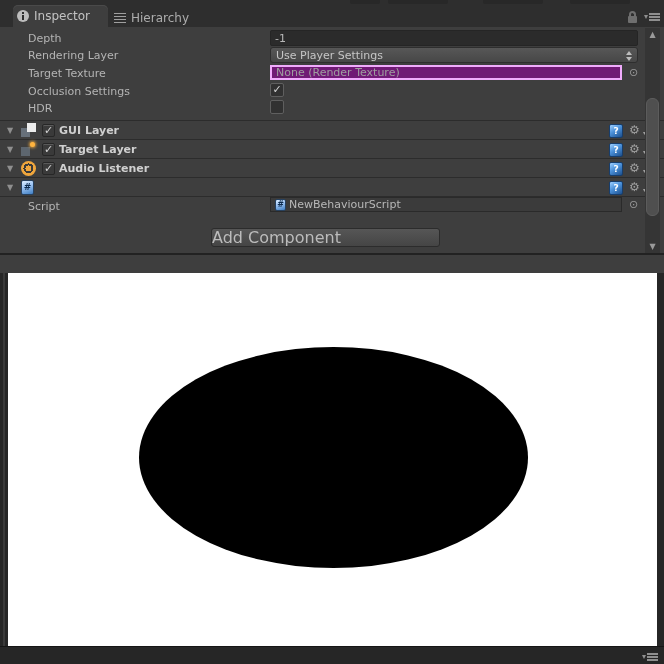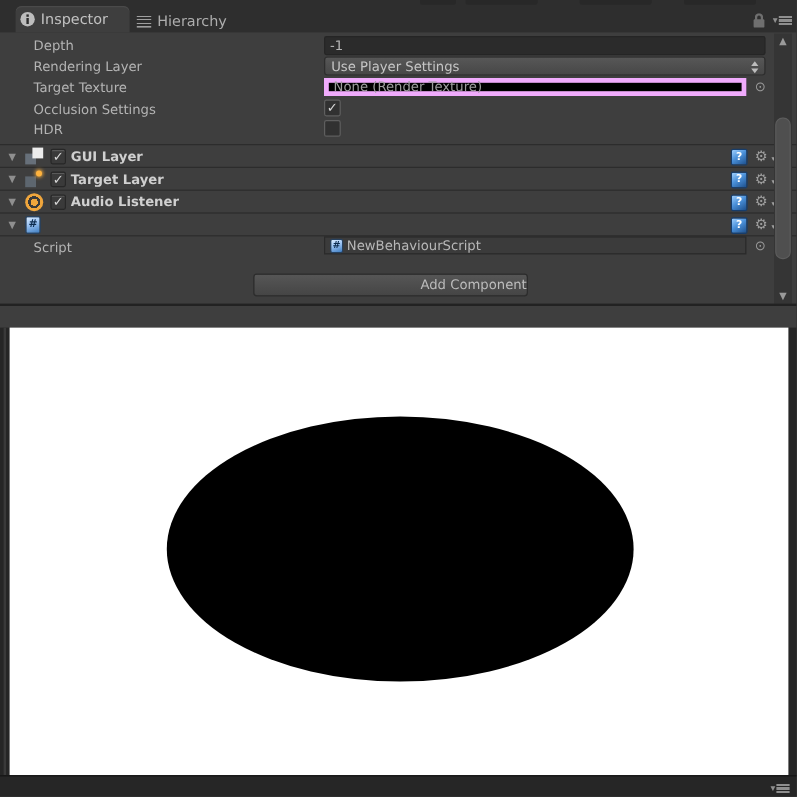--- a/index.html
+++ b/index.html
@@ -36,21 +36,21 @@
   .prop-label { position:absolute; left:28px; color:#b4b4b4; line-height:15px; }
   .hdr-sep { position:absolute; left:0; width:664px; height:1px; background:#2c2c2c; }
 
   .text-field { position:absolute; left:270px; width:368px; height:16px; background:#2b2b2b; border:1px solid #252525; border-radius:2px; color:#b8b8b8; display:flex; align-items:center; padding-left:4px; }
 
   .dropdown { position:absolute; left:270px; width:368px; height:16px; background:linear-gradient(#575757,#474747); border:1px solid #2e2e2e; border-radius:3px; color:#c6c6c6; display:flex; align-items:center; padding-left:5px; }
   .dropdown .updown { position:absolute; right:5px; top:3px; display:flex; flex-direction:column; gap:2px; }
   .tri-up { width:0; height:0; border-left:3px solid transparent; border-right:3px solid transparent; border-bottom:4px solid #bdbdbd; }
   .tri-down { width:0; height:0; border-left:3px solid transparent; border-right:3px solid transparent; border-top:4px solid #bdbdbd; }
 
-  .object-field { position:absolute; left:270px; width:352px; height:15px; background:#000000; border:4px solid #f0abfc; color:#9e9e9e; display:flex; align-items:center; gap:3px; padding-left:4px; }
+  .object-field { position:absolute; left:270px; width:352px; height:15px; background:#701a75; border:2px solid #f0abfc; color:#9e9e9e; display:flex; align-items:center; gap:3px; padding-left:4px; }
   .picker { position:absolute; color:#9a9a9a; font-size:11px; line-height:11px; }
 
   .checkbox { position:absolute; left:270px; width:14px; height:14px; background:#313131; border:1px solid #5f5f5f; border-radius:2px; color:#d6d6d6; font-size:11px; line-height:12px; text-align:center; font-weight:bold; }
   .checkbox.small { width:13px; height:13px; background:#3a3a3a; border:1px solid #272727; box-shadow:inset 0 1px 0 #5a5a5a; }
 
   
   .comp-header { position:absolute; left:0; width:664px; height:19px; border-top:1px solid #2c2c2c; }
   .foldout { position:absolute; left:7px; top:5px; color:#8f8f8f; font-size:8px; line-height:9px; }
   .comp-title { position:absolute; left:59px; top:3px; font-weight:bold; color:#d0d0d0; }
   .comp-cb { left:42px; top:3px; }
@@ -62,21 +62,21 @@
   .icon-flare .spark { position:absolute; right:1px; top:0; width:5px; height:5px; border-radius:50%; background:#ffb33e; box-shadow:0 0 3px 1px rgba(255,179,62,.8); }
   .icon-audio { border-radius:50%; background:radial-gradient(circle at 50% 50%, #f0a63c 0 3px, #3a3a3a 3px 5px, #f0a63c 5px 7.5px); }
   .icon-script { background:linear-gradient(160deg,#dcedff 0%,#9fc6f5 40%,#3f7ec2 100%); border:1px solid #27415f; border-radius:2px; color:#0d2c4f; font-weight:bold; font-size:9px; line-height:13px; text-align:center; }
   .icon-script.mini { position:relative; width:11px; height:12px; font-size:8px; line-height:10px; flex:0 0 auto; }
 
   .icon-help { position:absolute; left:609px; top:3px; width:14px; height:14px; border-radius:2px; background:linear-gradient(145deg,#9fd0ff 0%,#4a90d9 45%,#1d4f8c 100%); border:1px solid #173d6b; color:#ffffff; font-size:9px; font-weight:bold; text-align:center; line-height:12px; }
   .icon-gear { position:absolute; left:629px; top:2px; color:#9f9f9f; font-size:12px; line-height:15px; }
   .gear-caret { position:absolute; left:643px; top:8px; color:#9f9f9f; font-size:6px; }
 
   
-  .add-component { position:absolute; left:211px; top:228px; width:229px; height:19px; background:linear-gradient(#565656,#454545); border:1px solid #2c2c2c; border-radius:3px; color:#bcbcbc; font-size:11px; display:flex; align-items:center; justify-content:flex-end; }
+  .add-component { position:absolute; left:211px; top:228px; width:229px; height:19px; background:linear-gradient(#565656,#454545); border:1px solid #2c2c2c; border-radius:3px; color:#bcbcbc; font-size:16px; display:flex; align-items:center; justify-content:flex-start; }
 
   
   .scrollbar { position:absolute; left:645px; top:28px; width:15px; height:225px; background:#353535; }
   .scroll-arrow { position:absolute; left:0; width:15px; text-align:center; color:#9a9a9a; font-size:8px; }
   .scroll-thumb { position:absolute; left:1px; top:70px; width:13px; height:118px; background:#4f4f4f; border:1px solid #5c5c5c; border-radius:6px; }
 
   .panel-bottom-sep { position:absolute; left:0; top:253px; width:664px; height:2px; background:#222222; }
 
   
   .game-titlebar { position:absolute; left:0; top:255px; width:664px; height:18px; background:#2d2d2d; border-top:1px solid #1b1b1b; border-bottom:1px solid #1b1b1b; }

